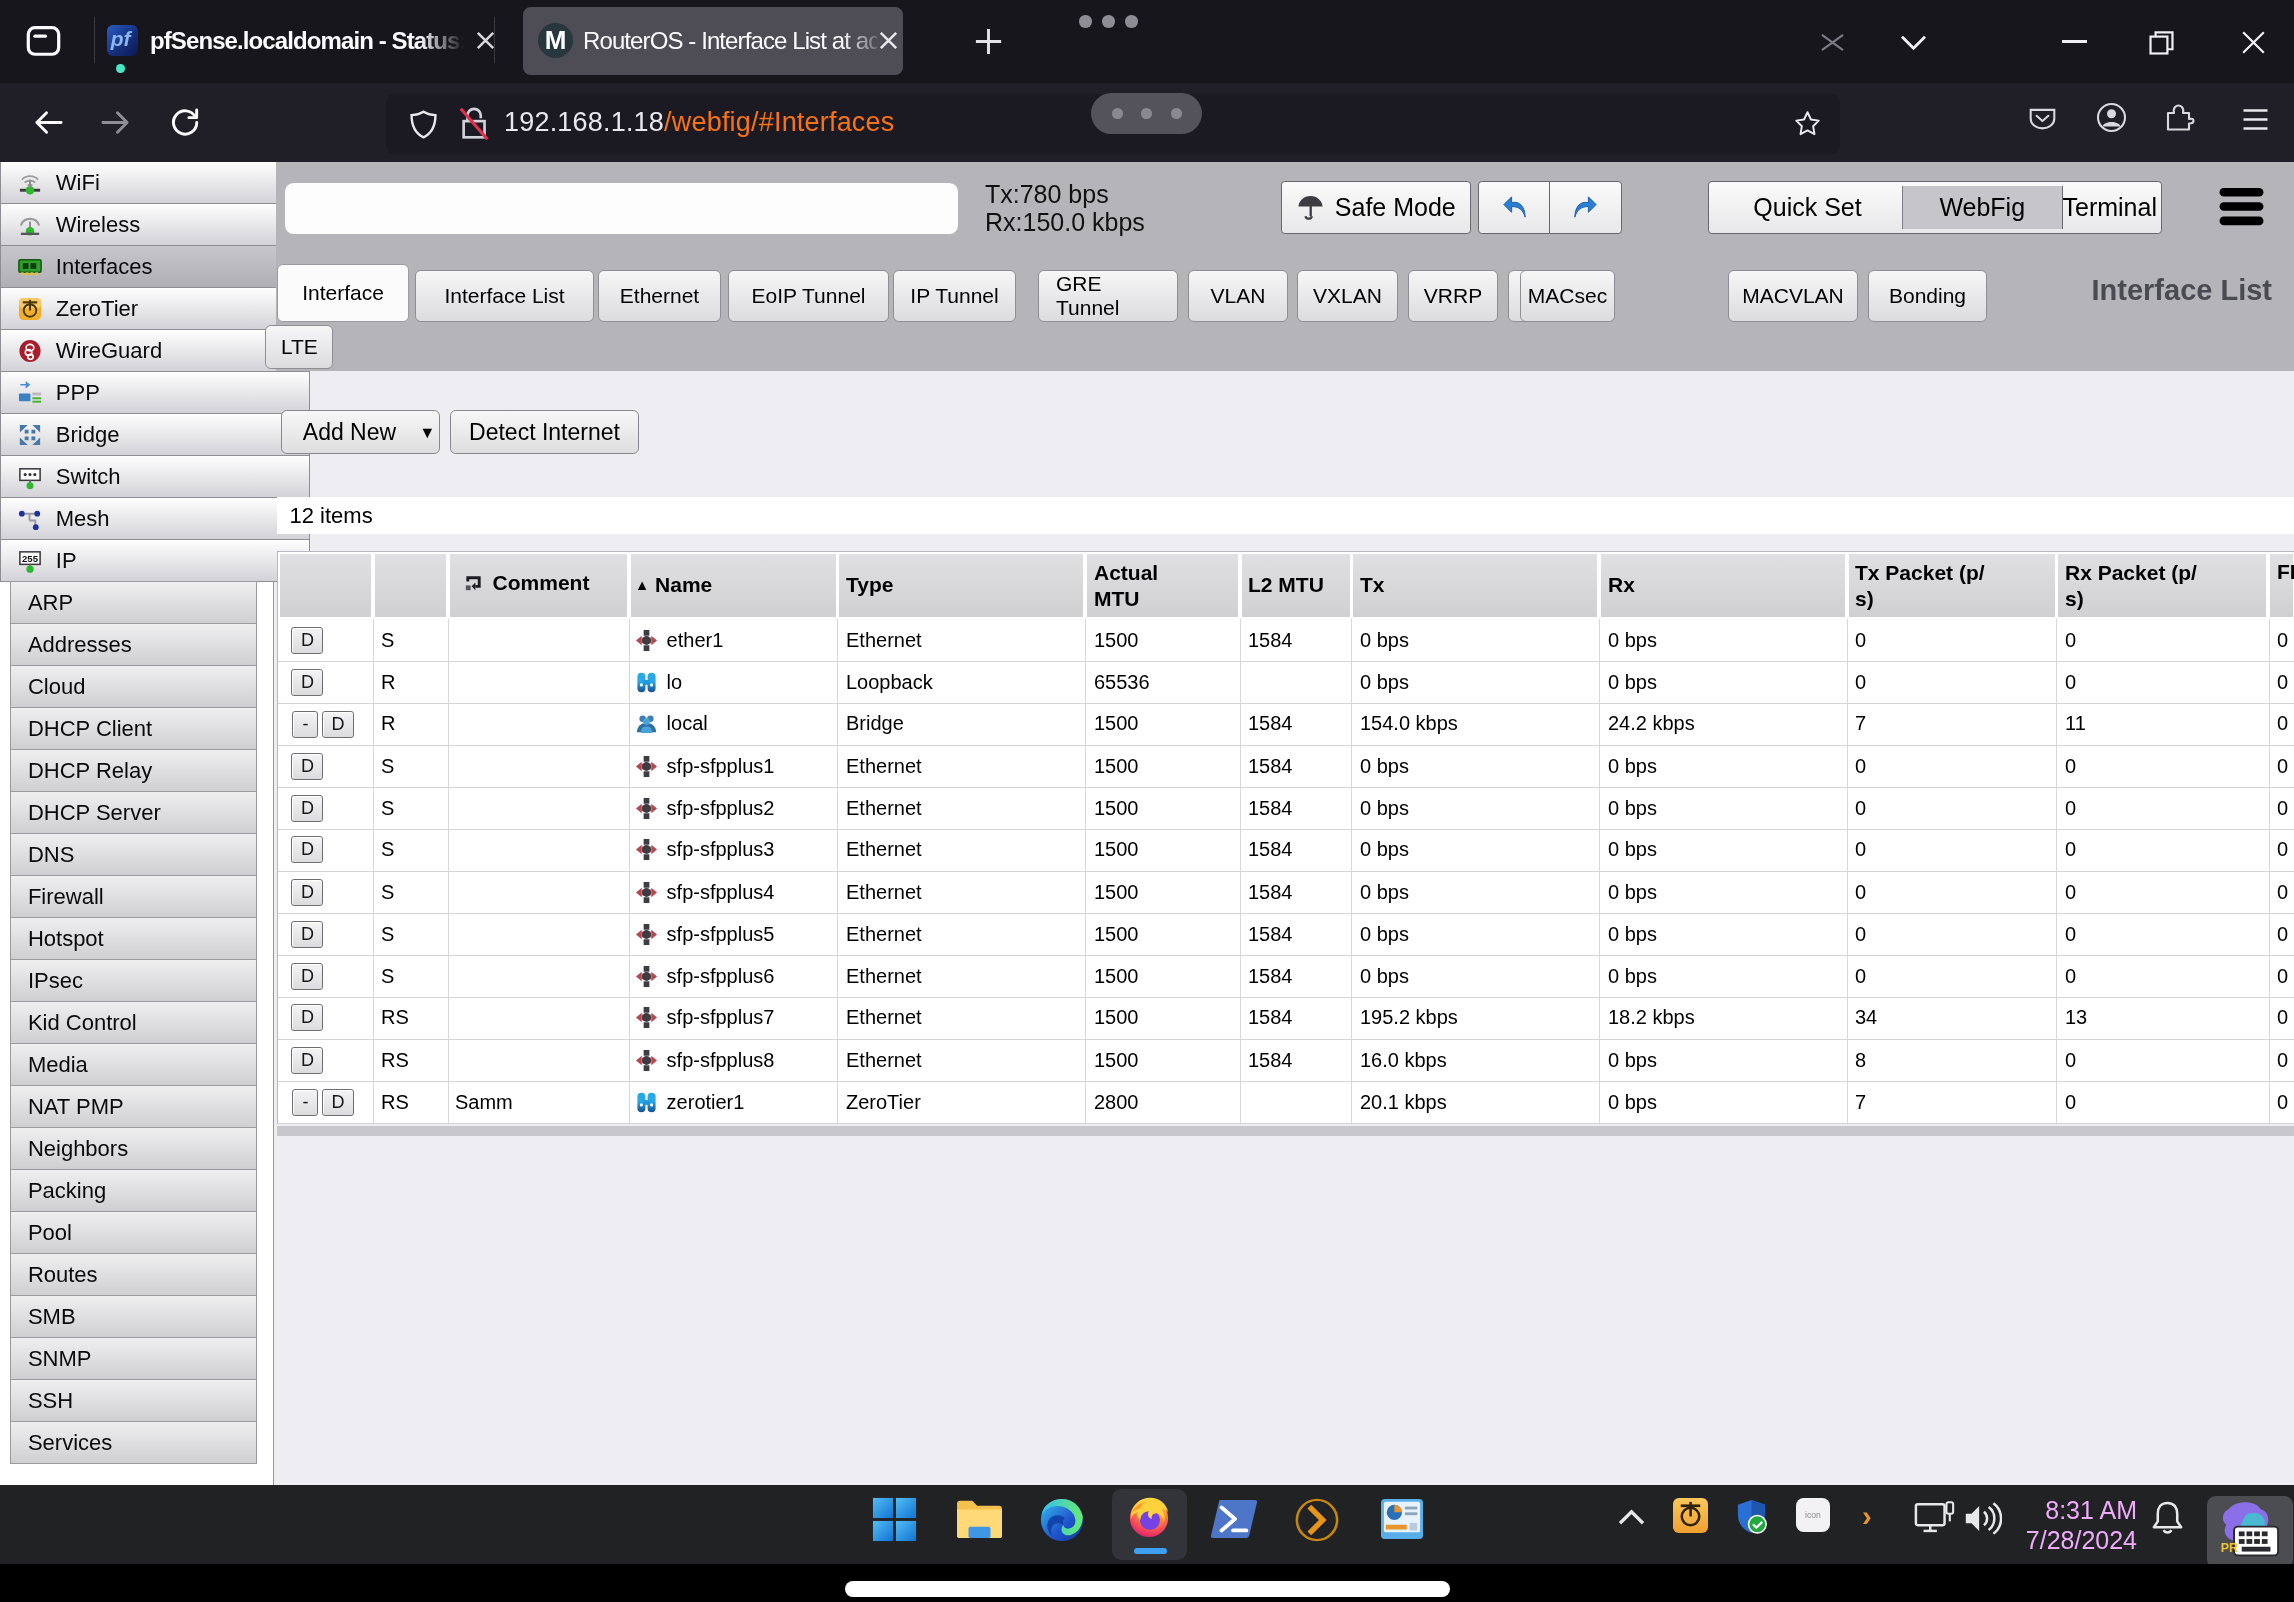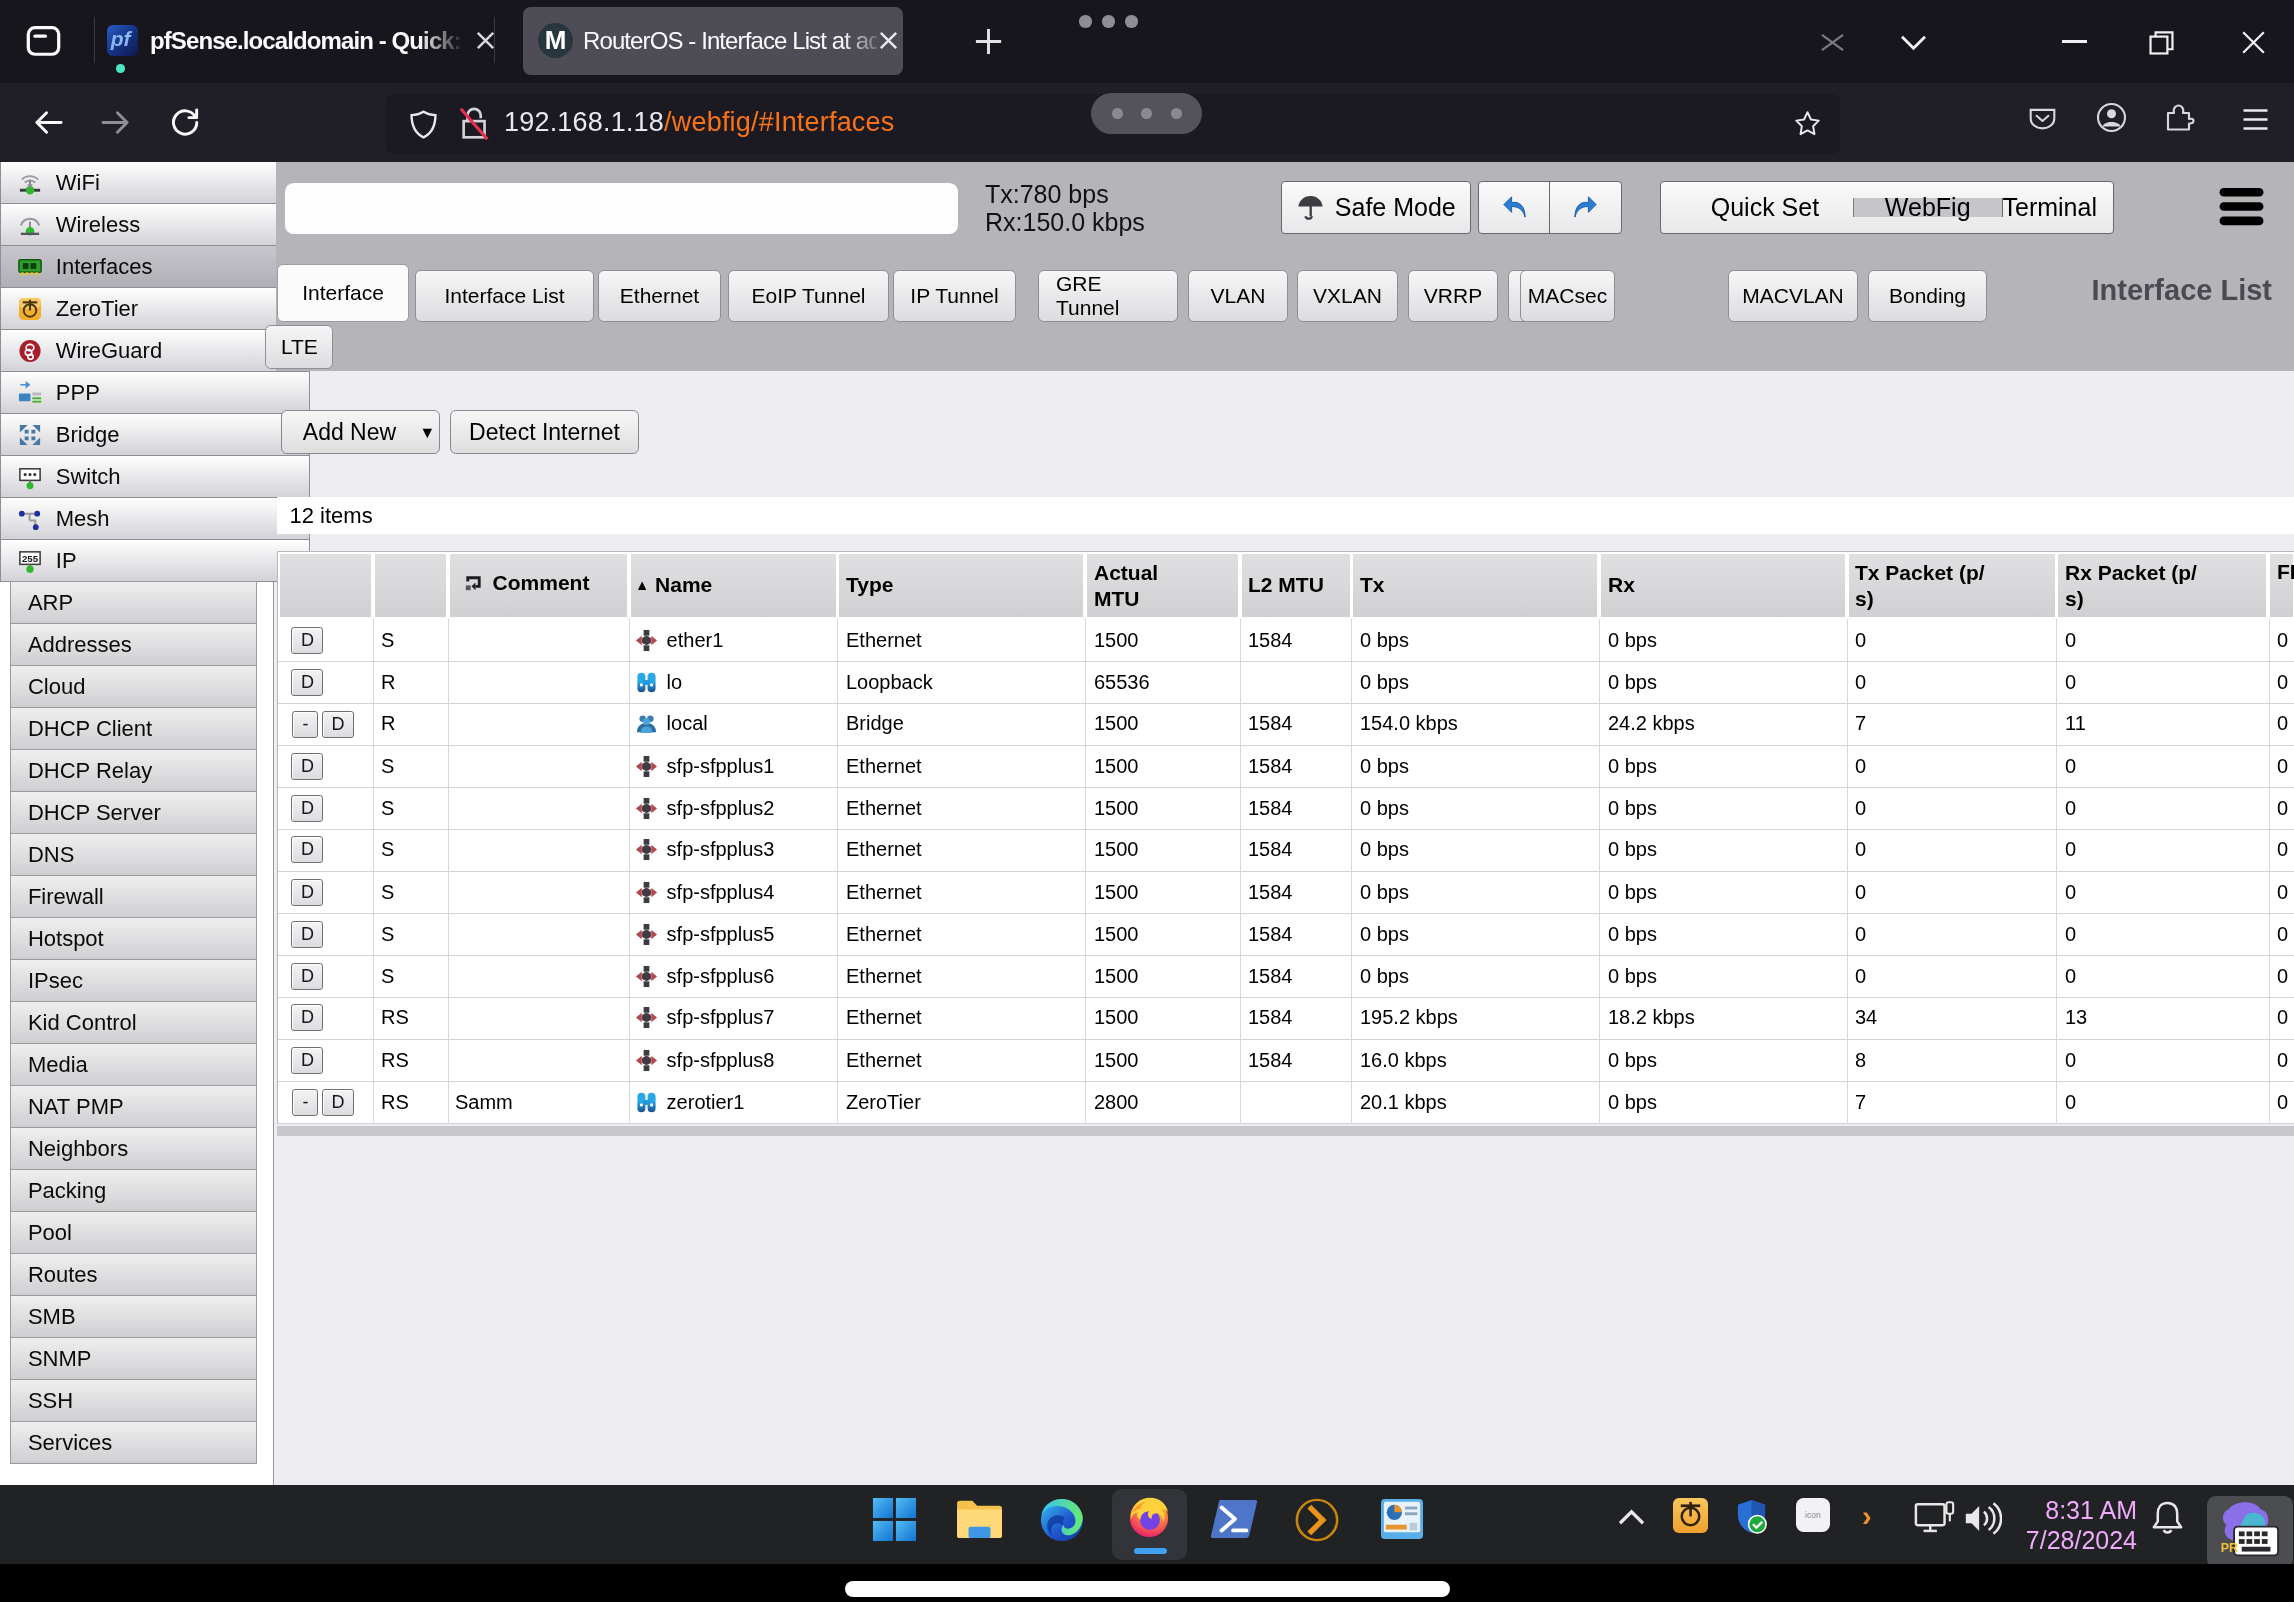--- a/index.html
+++ b/index.html
@@ -160,21 +160,21 @@
       <svg width="33" height="29" viewBox="0 0 34 30">
             <path d="M14 4 L6 12 L14 20 V14 C22 14 26 18 28 25 C28 14 22 8 14 10 Z" fill="#2a7fd4" stroke="#1c5fa8" stroke-width="1"></path>
           </svg>
     </div>
     <div style="width:50%;height:100%;display:flex;align-items:center;justify-content:center">
       <svg width="33" height="29" viewBox="0 0 34 30">
             <path d="M20 4 L28 12 L20 20 V14 C12 14 8 18 6 25 C6 14 12 8 20 10 Z" fill="#2a7fd4" stroke="#1c5fa8" stroke-width="1"></path>
           </svg>
     </div>
   </div>
-  <div class="hbtn" style="left:1384px;width:454px;padding:16px">
+  <div class="hbtn" style="left:1432px;width:454px;padding:4px">
     <div style="width:199px;height:100%;display:flex;align-items:center;justify-content:center;">Quick Set</div>
     <div style="width:169px;height:100%;display:flex;align-items:center;justify-content:center;background:#c6c5ca;border-left:1.9px solid #7e7d83;border-right:1.9px solid #68686e">WebFig</div>
     <div style="flex:1;height:100%;display:flex;align-items:center;justify-content:center;">Terminal</div>
   </div>
   <svg class="abs" style="left:1934px;top:23px" width="63" height="48" viewBox="0 0 66 50">
     <rect x="10" y="4" width="46" height="9" rx="4.5" fill="#000"></rect>
         <rect x="10" y="19" width="46" height="9" rx="4.5" fill="#000"></rect>
         <rect x="10" y="34" width="46" height="9" rx="4.5" fill="#000"></rect>
   </svg>
 
@@ -487,21 +487,21 @@
     <rect x="3" y="7" width="32" height="28" rx="7" fill="none" stroke="#fbfbfe" stroke-width="3.4"></rect>
     <line x1="10" y1="16" x2="21" y2="16" stroke="#fbfbfe" stroke-width="3.4" stroke-linecap="round"></line>
   </svg>
   <div class="abs" style="left:94px;top:17.3px;width:1px;height:46px;background:#3a3945;"></div>
   <div class="abs" style="left:494px;top:17.3px;width:1px;height:46px;background:#3a3945;"></div>
 
   <div class="abs" style="left:107px;top:25px;width:31px;height:31px;border-radius:5.8px;background:linear-gradient(135deg,#2a5cc8 0%,#16307e 55%,#0d1850 100%);overflow:hidden">
     <div style="position:absolute;left:3.8px;top:1.9px;font-size:21px;font-style:italic;font-weight:bold;color:#8ab6f2">pf</div>
   </div>
   <div class="abs" style="left:116px;top:64px;width:8.6px;height:8.6px;border-radius:50%;background:#49e6c6"></div>
-  <div class="abs tab-title" style="left:150px;top:27px;width:321px;-webkit-mask-image:linear-gradient(90deg,#000 84%,transparent 98%);">pfSense.localdomain - Quick: </div>
+  <div class="abs tab-title" style="left:150px;top:27px;width:321px;-webkit-mask-image:linear-gradient(90deg,#000 84%,transparent 98%);">pfSense.localdomain - Status: </div>
   <svg class="abs" style="left:473px;top:28px" width="25" height="25" viewBox="0 0 26 26">
       <path d="M5 5 L21 21 M21 5 L5 21" stroke="#d8d8dc" stroke-width="2.6"></path>
     </svg>
 
   <div class="tab-active"></div>
   <div class="abs" style="left:538px;top:23px;width:35px;height:35px;border-radius:50%;background:#28363e;"></div>
   <div class="abs" style="left:544px;top:25px;width:23px;height:29px;color:#fff;font-size:26px;font-weight:bold;text-align:center">M</div>
   <div class="abs tab-title" style="left:583px;top:27px;width:294px;font-weight:400;-webkit-mask-image:linear-gradient(90deg,#000 88%,rgba(0,0,0,.2) 100%);">RouterOS - Interface List at adm</div>
   <svg class="abs" style="left:876px;top:28px" width="25" height="25" viewBox="0 0 26 26">
       <path d="M5 5 L21 21 M21 5 L5 21" stroke="#e8e8ec" stroke-width="2.6"></path>

